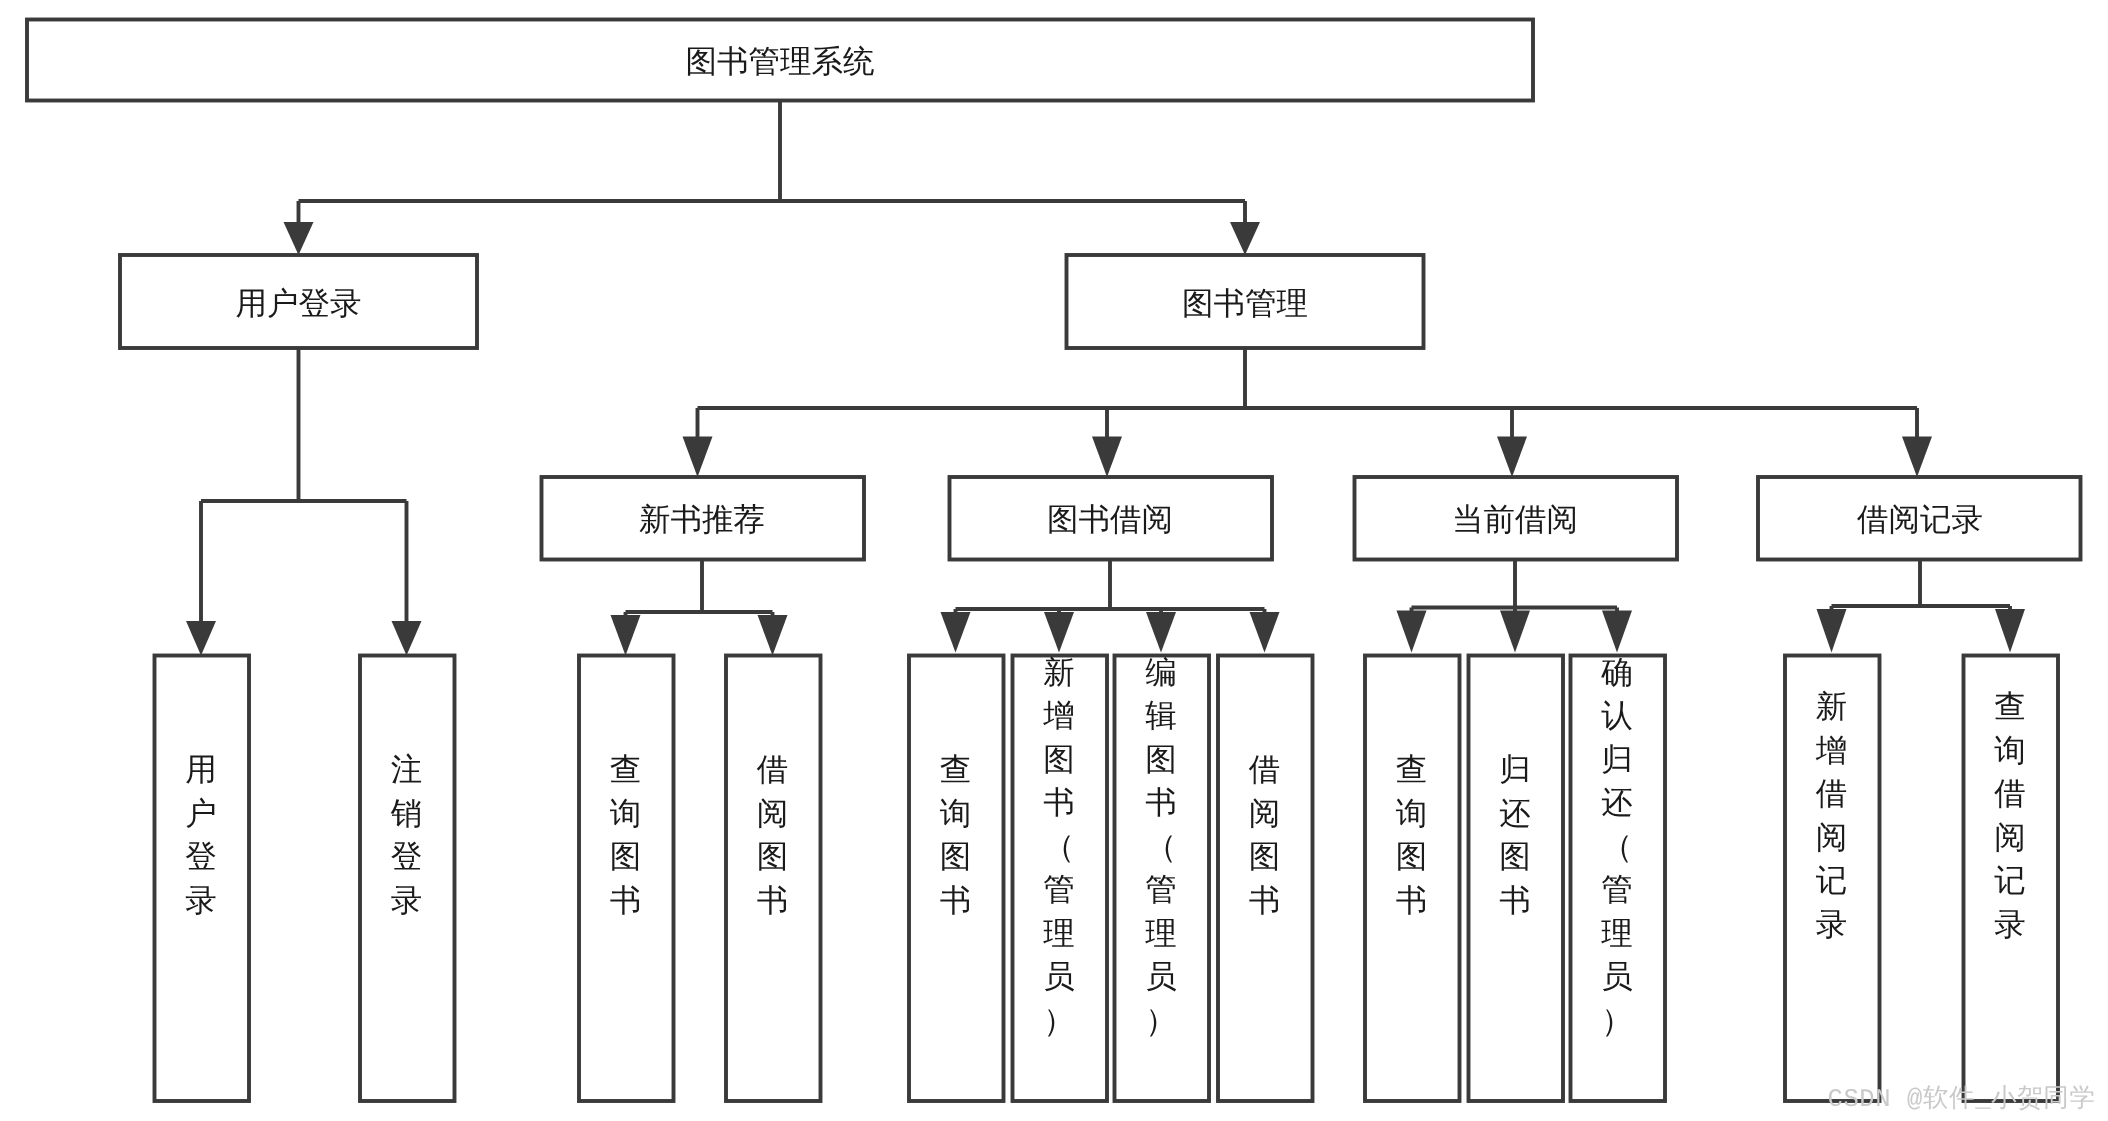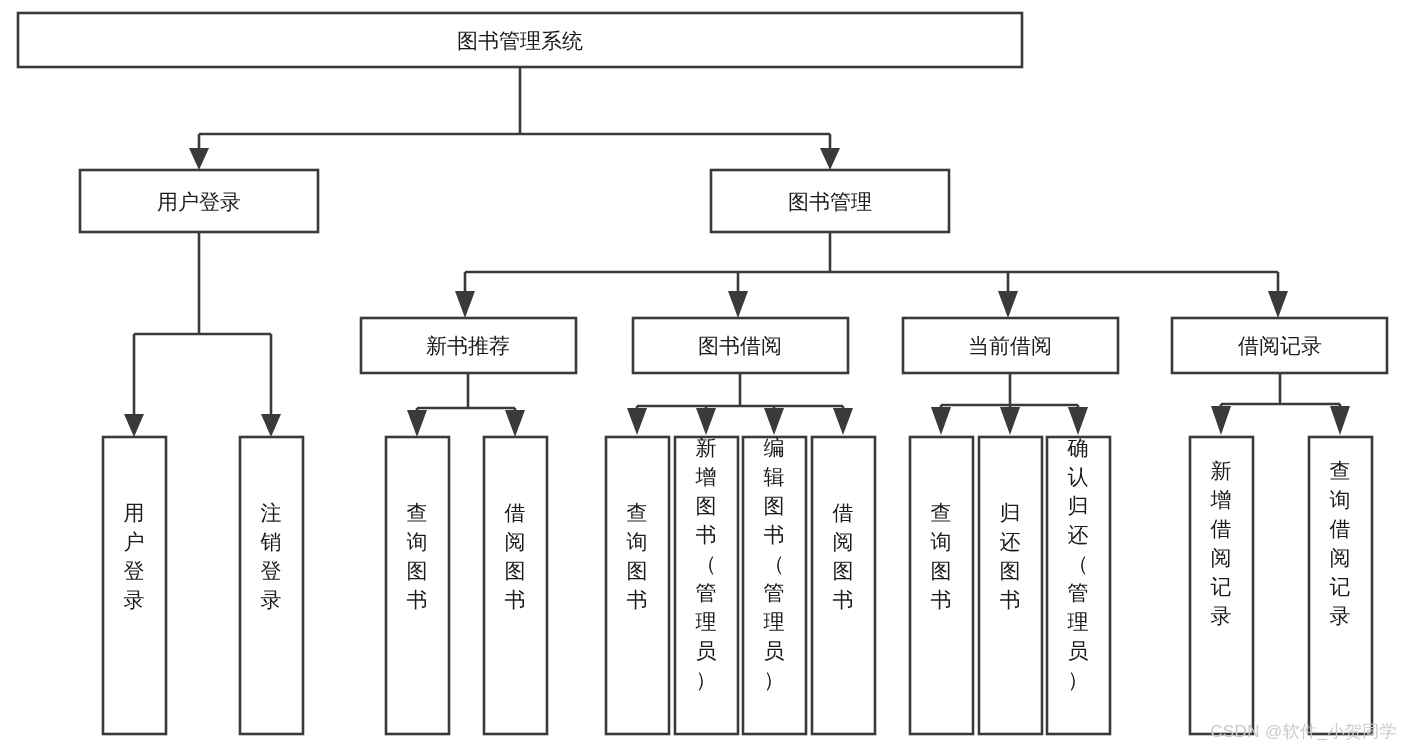--- a/index.html
+++ b/index.html
@@ -53,21 +53,21 @@
   .node-label-v {
     fill: #1a1a1a;
     font-family: "DejaVu Sans", "Liberation Sans", sans-serif;
     font-size: 21px;
     text-anchor: middle;
   }
   .watermark-text {
     position: absolute;
     right: 8px;
     bottom: 4px;
-    font-family: Liberation Sans, sans-serif;
+    font-family: Liberation Mono, monospace;
     font-size: 17px;
     color: #c9c9c9;
     white-space: nowrap;
     letter-spacing: 0.4px;
     user-select: none;
   }
 </style>
 </head>
 <body>
 

